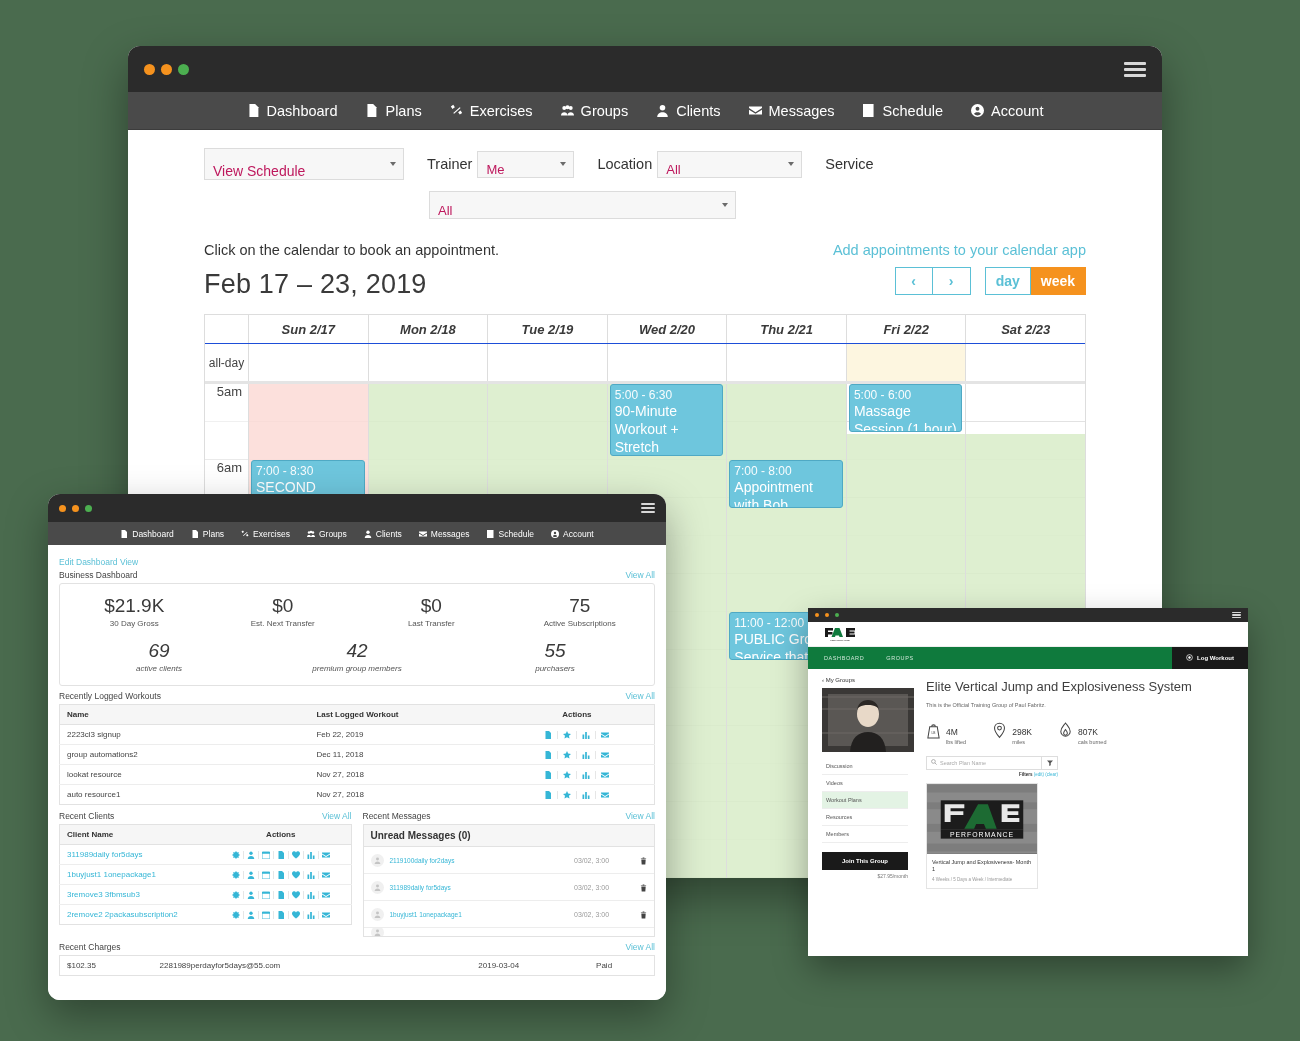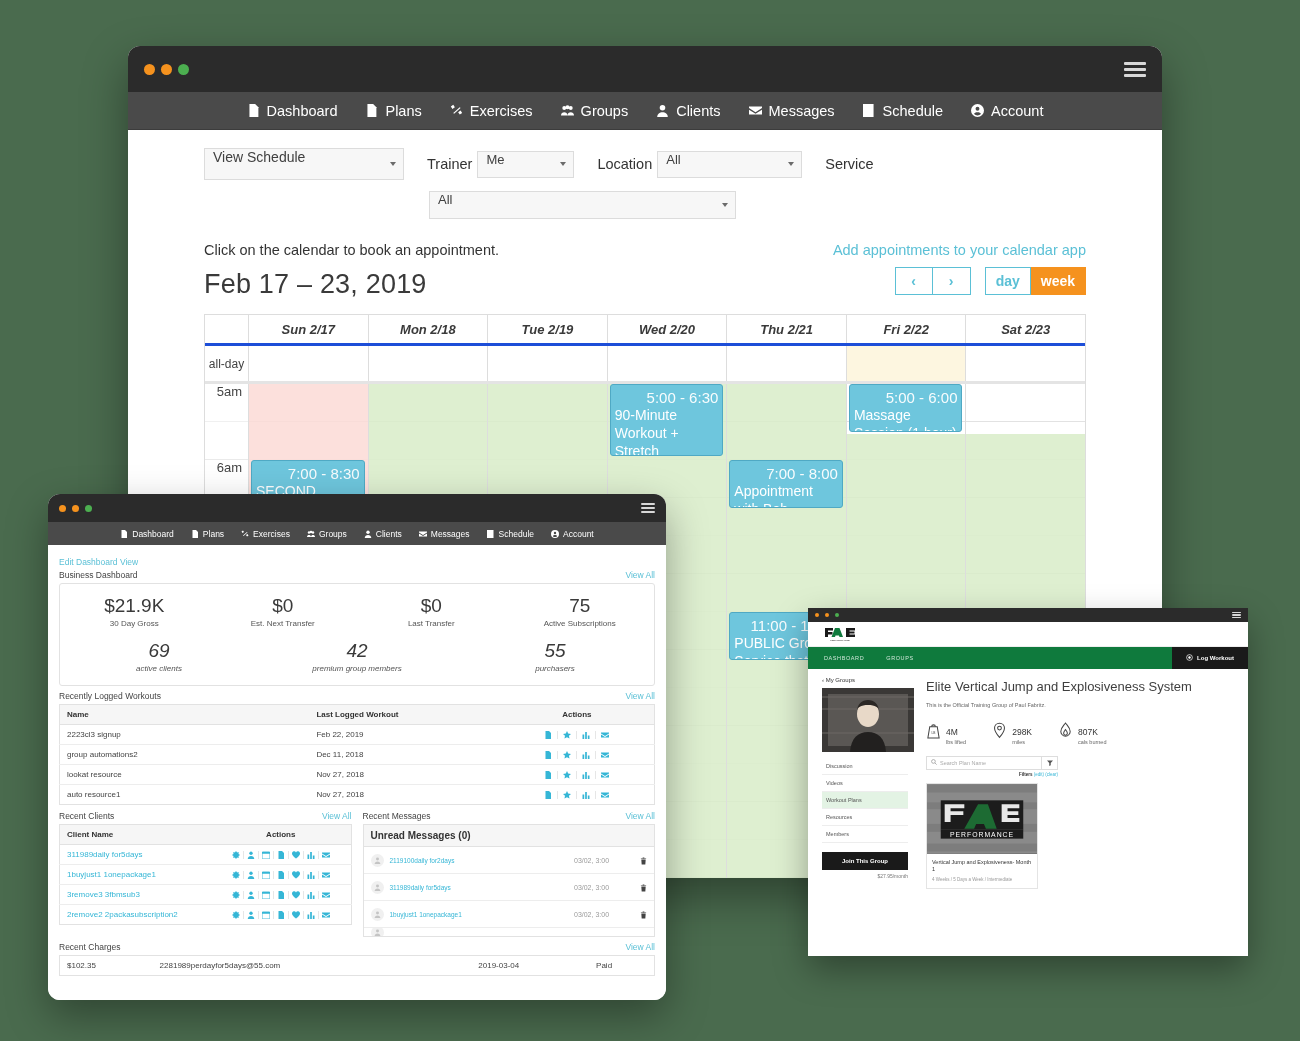--- a/index.html
+++ b/index.html
@@ -34,22 +34,22 @@
   #win1 .hamburger { width: 22px; height: 18px; }
   #win1 .hamburger span { width: 22px; height: 3px; }
   #win1 .navbar { height: 38px; gap: 28px; border-bottom: 1px solid #3c3c3c; }
   #win1 .nav-item { font-size: 14.5px; gap: 7px; }
   #win1 .nav-item svg { width: 13px; height: 13px; }
 
   .sched-body { padding: 18px 76px 0 76px; }
   .filter-row { display: flex; align-items: center; gap: 0; height: 32px; }
   .sel {
     background: #f7f7f7; border: 1px solid #dcdcdc; position: relative;
-    display: flex; align-items: flex-start; padding: 0 20px 0 8px;
-    font-size: 13px; color: #404040;
+    display: flex; align-items: flex-end; padding: 0 20px 0 8px;
+    font-size: 13px; color: #be185d;
   }
   .sel::after {
     content: ""; position: absolute; right: 7px; top: 50%;
     border-left: 3.5px solid transparent; border-right: 3.5px solid transparent;
     border-top: 4.5px solid #6b6b6b; transform: translateY(-50%);
   }
   .sel-main { width: 200px; height: 32px; font-size: 14px; }
   .sel-sm { width: 97px; height: 27px; }
   .sel-md { width: 145px; height: 27px; }
   .sel-wide { width: 307px; height: 28px; margin-left: 225px; margin-top: 11px; font-size: 13px; }
@@ -75,21 +75,21 @@
 
   
   .cal { margin-top: 14px; border: 1px solid #dddddd; border-bottom: none; }
   .cal-head { display: flex; background: #fff; font-style: italic; }
   .cal-head .gut { width: 44px; flex: none; border-right: 1px solid #ddd; }
   .cal-head .dh {
     flex: 1; text-align: center; font-size: 13px; font-weight: 700; color: #3a3a3a;
     padding: 7px 0 6px; border-right: 1px solid #ddd;
   }
   .cal-head .dh:last-child { border-right: none; }
-  .allday { display: flex; border-top: 3px solid #1d4ed8; height: 38px; }
+  .allday { display: flex; border-top: 1px solid #1d4ed8; height: 38px; }
   .allday .gut { width: 44px; flex: none; border-right: 1px solid #ddd;
     font-size: 12px; color: #444; display: flex; align-items: center; justify-content: center; }
   .allday .cell { flex: 1; border-right: 1px solid #ddd; }
   .allday .cell:last-child { border-right: none; }
   .allday .cell.hl { background: #fdf6e0; }
 
   .grid-wrap { position: relative; border-top: 3px solid #e4e4e4; }
   .grid { display: flex; position: relative; }
   .gutter { width: 44px; flex: none; border-right: 1px solid #ddd; position: relative; }
   .gutter .hr { height: 38px; position: relative; border-bottom: 1px solid #f0f0f0;
@@ -101,21 +101,21 @@
   .rowline { height: 38px; border-bottom: 1px solid #f1f1f1; }
   .rowline.solid { border-bottom: 1px solid #e2e2e2; }
   .avail { position: absolute; left: 0; right: 0; background: #d8ecc8; opacity: .85; }
   .busy  { position: absolute; left: 0; right: 0; background: #fbdad6; opacity: .85; }
   .ev {
     position: absolute; left: 2px; right: 3px;
     background: #6ec6dd; border: 1px solid #4fa9c4; border-radius: 3px;
     color: #fff; font-size: 9.5px; line-height: 1.28; padding: 3px 4px;
     overflow: hidden;
   }
-  .ev .t { font-size: 15px; opacity: .95; text-align: right; }
+  .ev .t { font-size: 12px; opacity: .95; }
   .ev .n { font-size: 14px; }
 
   
   #win2 { left: 48px; top: 494px; width: 618px; height: 506px;
           box-shadow: 0 16px 40px rgba(0,0,0,.35); }
   #win2 .win-inner { background:#fff; }
   #win2 .titlebar { height: 28px; padding: 0 11px; }
   #win2 .dot { width: 7px; height: 7px; }
   #win2 .hamburger { width: 14px; height: 12px; gap: 2px; }
   #win2 .hamburger span { width: 14px; height: 2px; }

